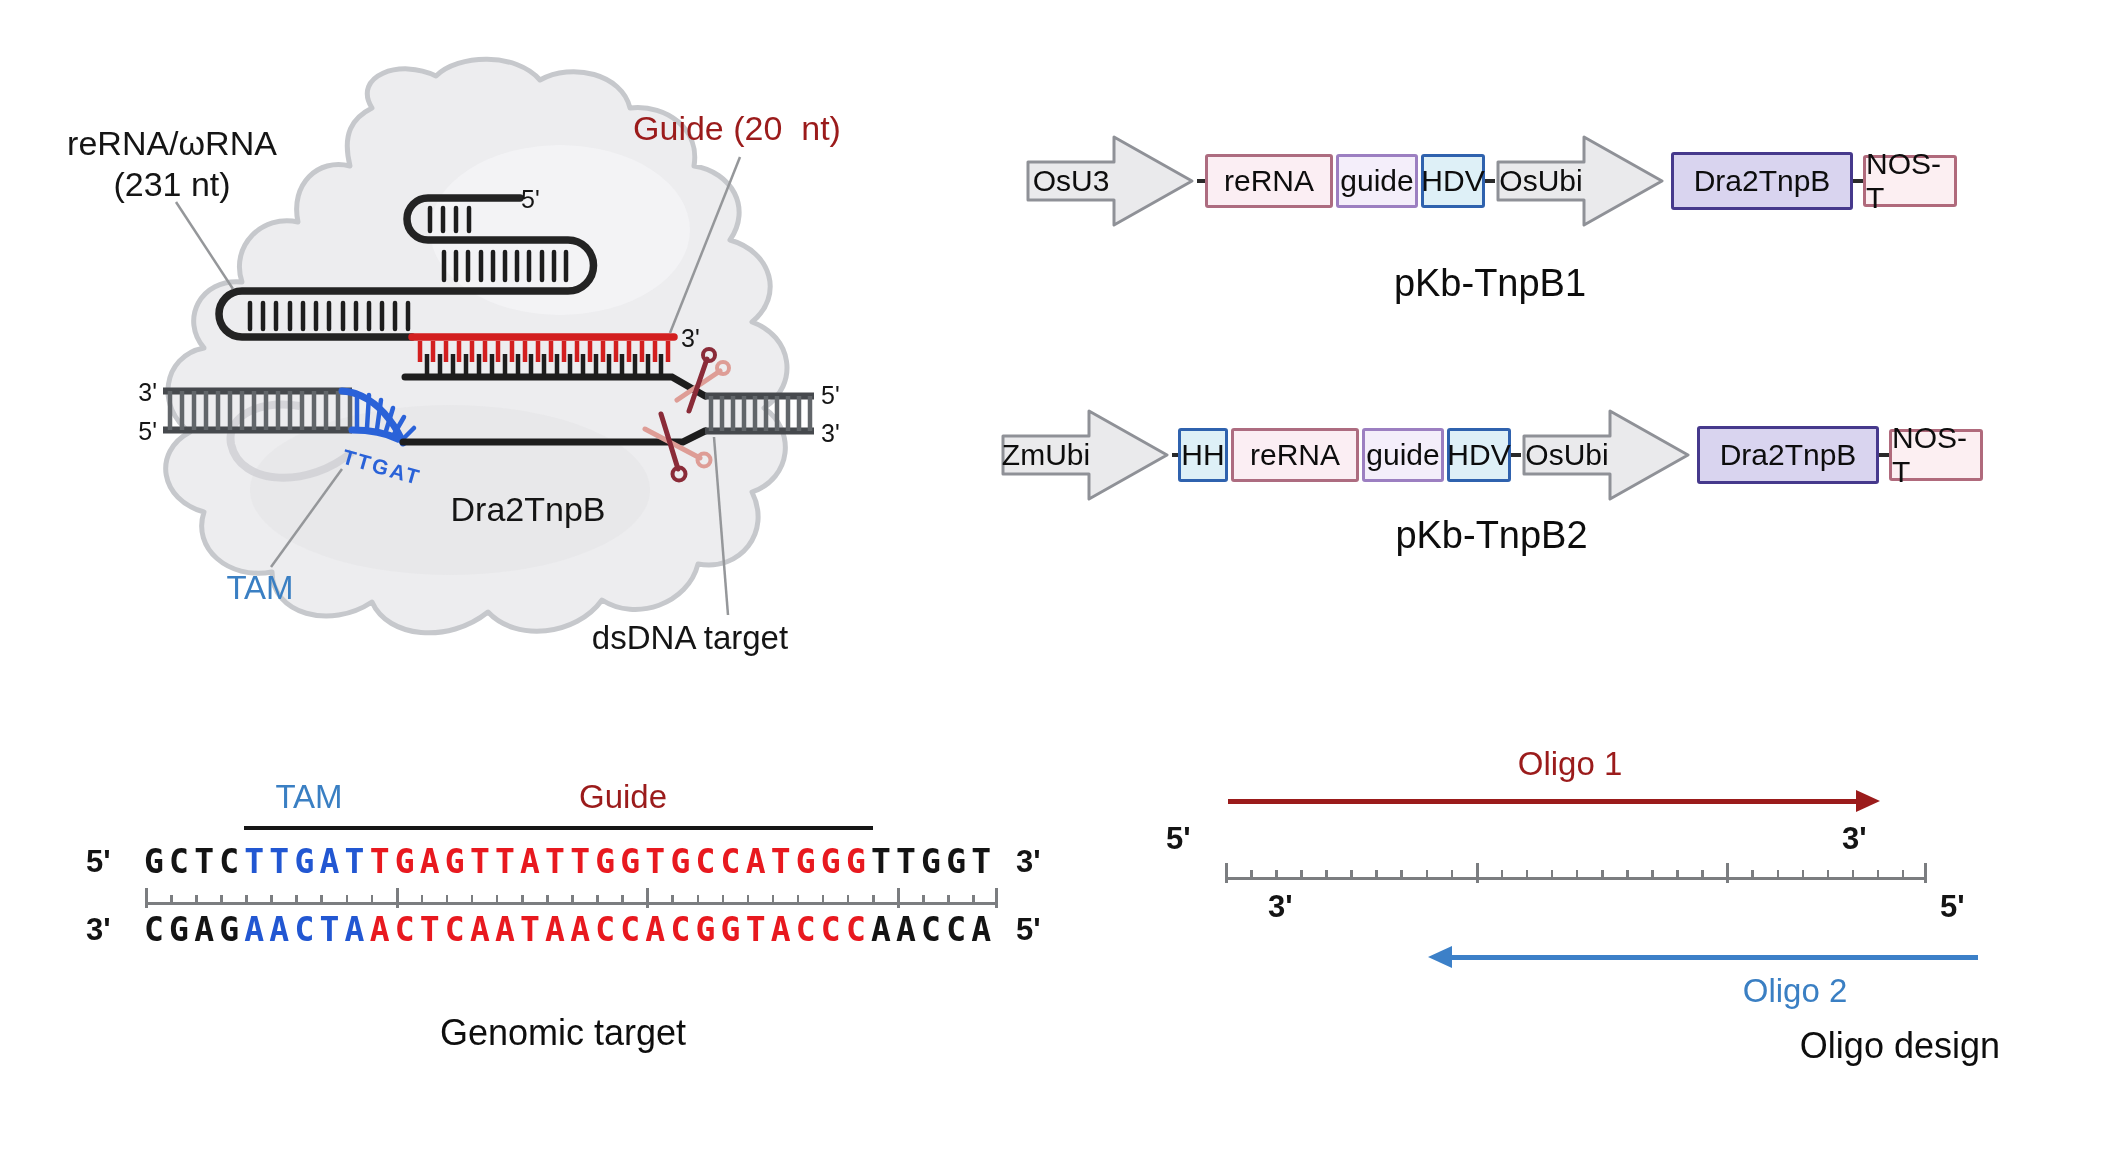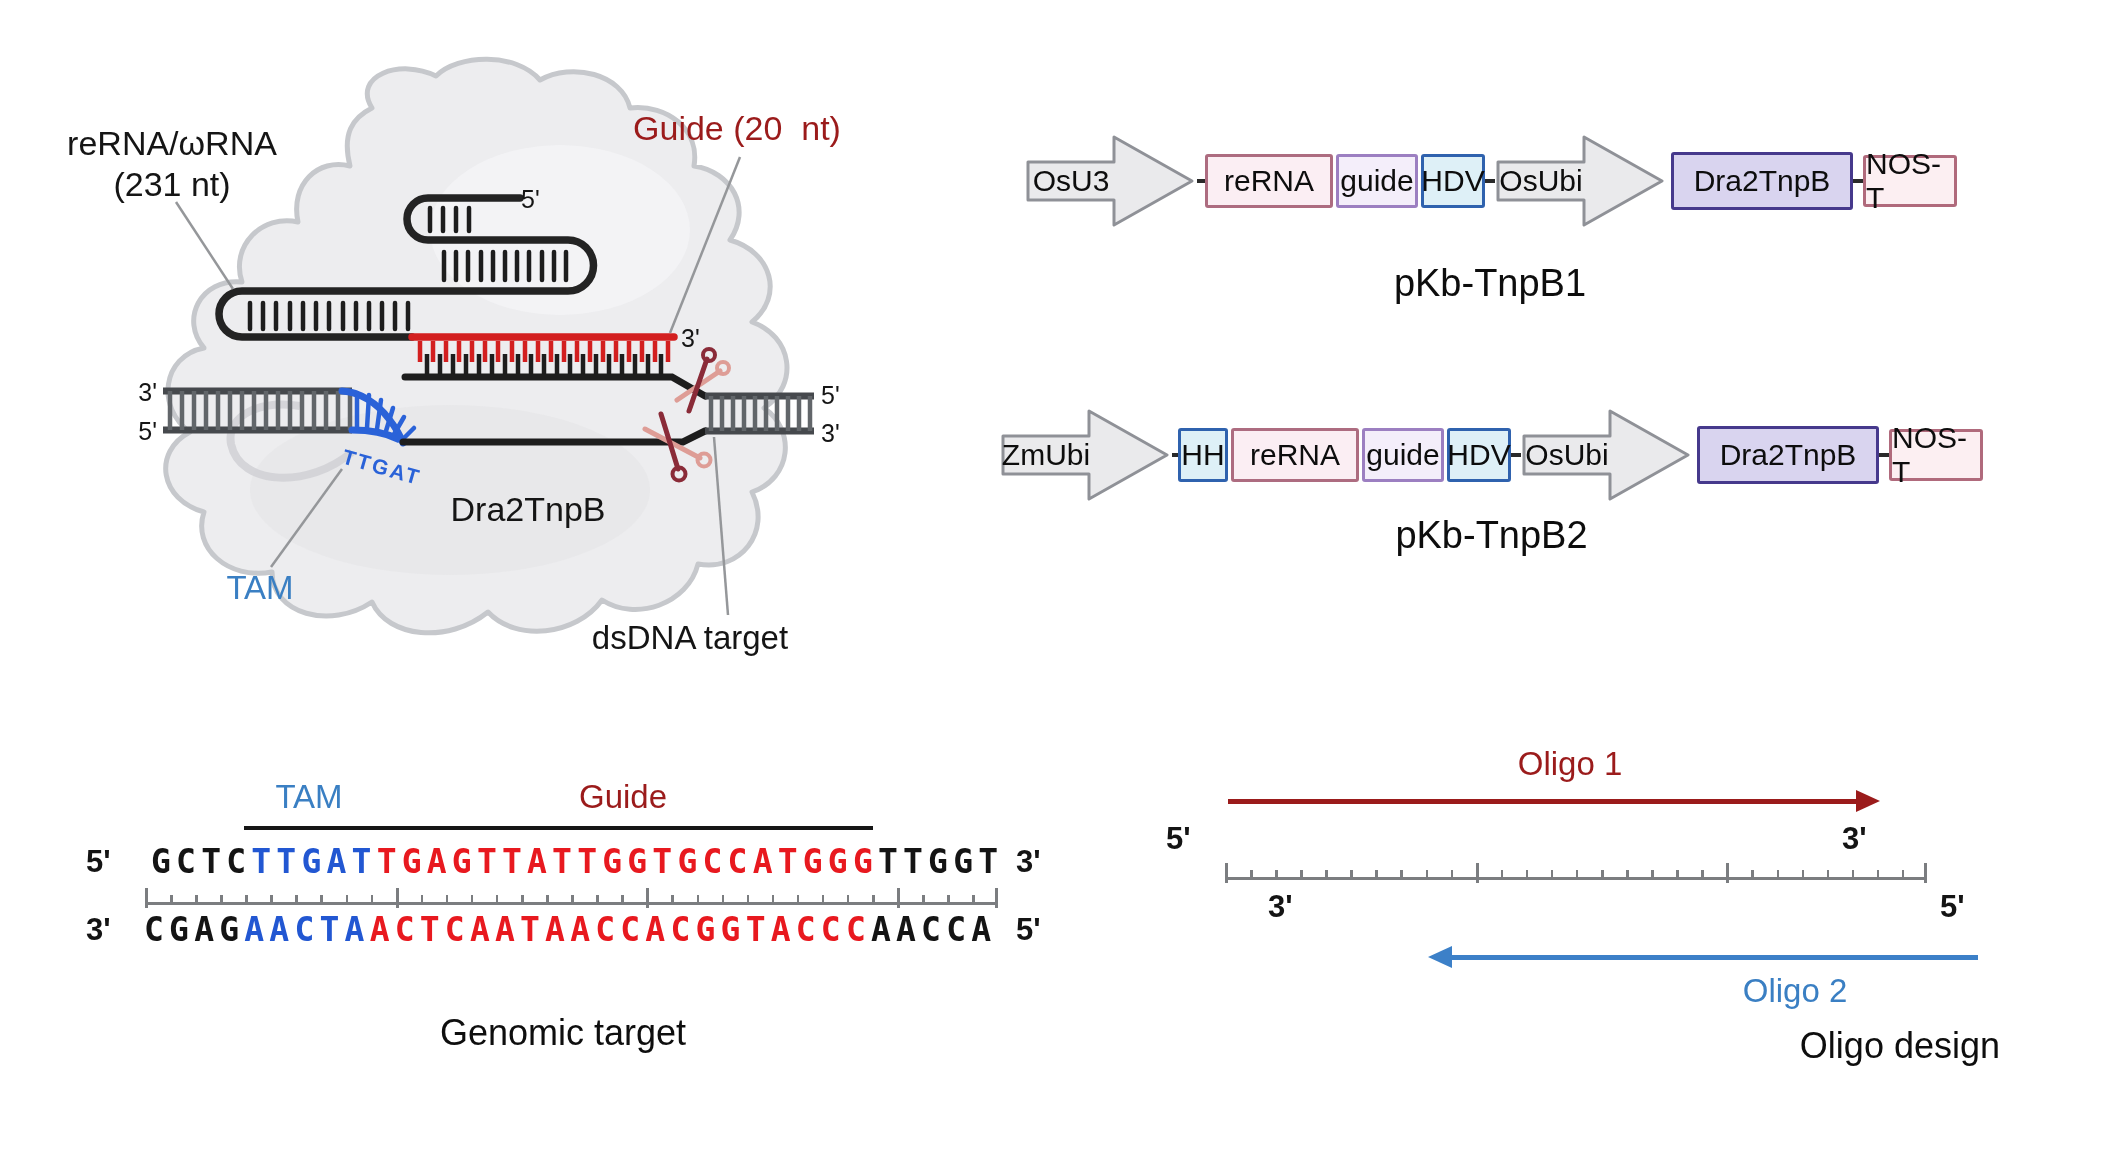--- a/index.html
+++ b/index.html
@@ -281,21 +281,21 @@
 <div class="construct-name" style="left:1000px;top:514px;width:983px;">pKb-TnpB2</div>
 
 <div class="panel" style="left:78px;top:762px;width:1000px;height:300px;">
   <div class="sec-label lbl-blue" style="left:166px;top:16px;width:130px;">TAM</div>
   <div class="sec-label lbl-red" style="left:395px;top:16px;width:300px;">Guide</div>
   <div class="ul" style="left:166px;top:64px;width:126px;"></div>
   <div class="ul" style="left:292px;top:64px;width:503px;"></div>
 
   <div class="seqline" style="top:80px;left:0;width:1000px;">
     <span class="end" style="left:8px;">5'</span>
-    <span class="seq" style="left:73px;text-align:center;"><span class="mono ck">GCTC</span><span class="mono cb">TTGAT</span><span class="mono cr">TGAGTTATTGGTGCCATGGG</span><span class="mono ck">TTGGT</span></span>
+    <span class="seq" style="left:66px;text-align:center;"><span class="mono ck">GCTC</span><span class="mono cb">TTGAT</span><span class="mono cr">TGAGTTATTGGTGCCATGGG</span><span class="mono ck">TTGGT</span></span>
     <span class="end" style="left:938px;">3'</span>
   </div>
 
   <div class="ruler" style="left:67px;top:126px;width:853px;--cw:25.07px;">
     <i class="r-line"></i>
       <i class="r-minor"></i>
       <i class="r-major"></i>
       <i class="r-end"></i>
   </div>
 

